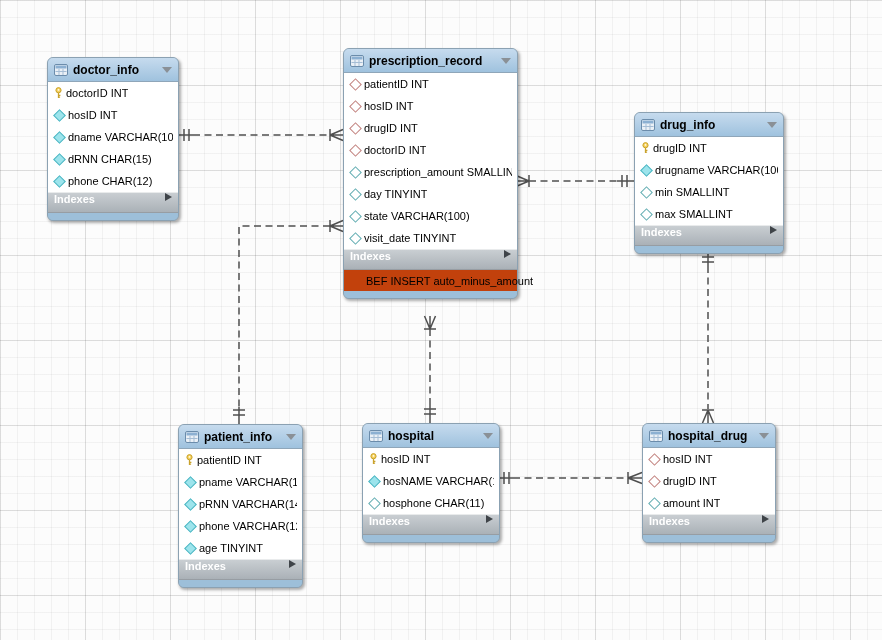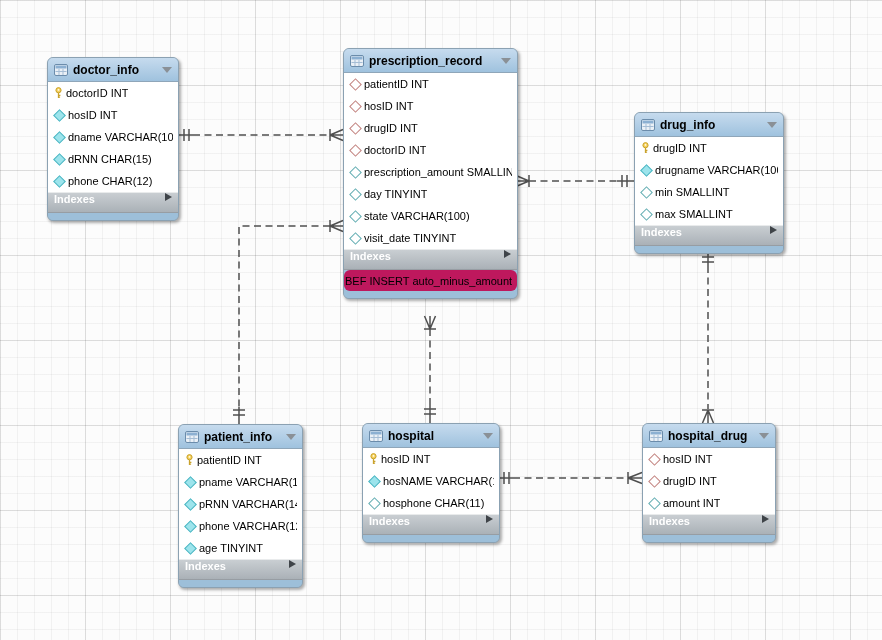--- a/index.html
+++ b/index.html
@@ -44,21 +44,21 @@
   .t-section{
     height:19px;display:flex;padding:0 6px;
     background:linear-gradient(#c9ced2,#aab1b7);
     border-top:1px solid #e9ebec;border-bottom:1px solid #979da3;
     color:#fff;font-size:11px;font-weight:bold;
   }
   .sec-caret-right{width:0;height:0;border-top:4.5px solid transparent;border-bottom:4.5px solid transparent;
     border-left:7px solid #3f4449;margin-left:auto;}
   .sec-caret-down{width:0;height:0;border-left:4.5px solid transparent;border-right:4.5px solid transparent;
     border-top:7px solid #3f4449;margin-left:auto;}
-  .t-trigrow{height:21px;display:flex;align-items:center;padding:0 1px;background:#be185d;font-size:11px;color:#000;white-space:nowrap;border-radius:6px;}
+  .t-trigrow{height:21px;display:flex;align-items:center;padding:0 22px;background:#c2410c;font-size:11px;color:#000;white-space:nowrap;}
   .t-footer{height:7px;background:#9dbfd9;border-radius:0 0 5px 5px;}
 </style>
 </head>
 <body>
 
 <div class="canvas">
 
   <svg class="rel-layer" width="882" height="640" viewBox="0 0 882 640">
 
     <g>

